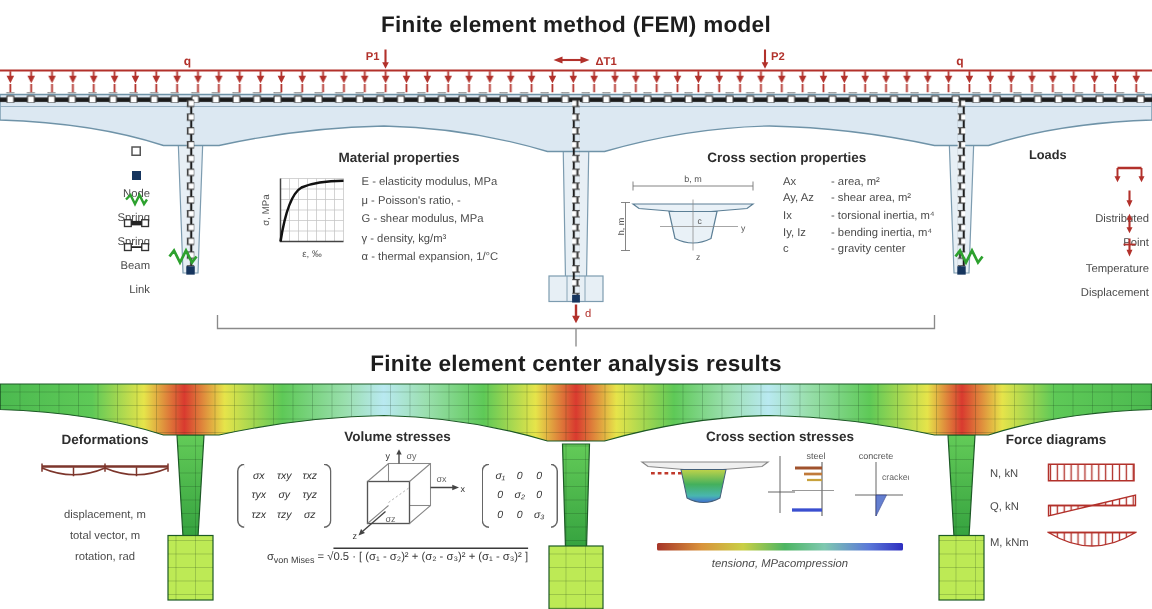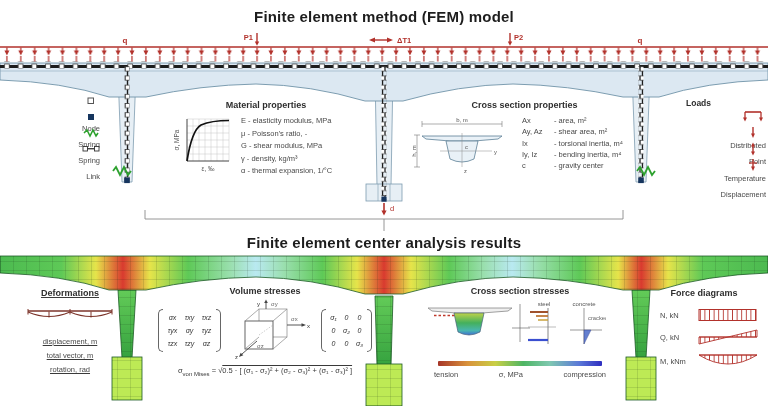--- a/index.html
+++ b/index.html
@@ -7,38 +7,38 @@
          font-family:"Liberation Sans","DejaVu Sans",sans-serif;color:#3a3a3a;}
   .abs{position:absolute;}
   .big-title{width:768px;text-align:center;font-weight:bold;font-size:15px;color:#1d1d1d;letter-spacing:.2px;}
   .sec-title{font-weight:bold;font-size:9px;color:#2e2e2e;text-align:center;}
   .t75{font-size:7.5px;color:#4a4a4a;}
   .leg-row{display:flex;align-items:flex-end;gap:18px;height:16px;flex-direction:column;}
   .leg-row svg{flex:0 0 auto;}
   .prop-rows{font-size:7.5px;color:#4a4a4a;line-height:12.6px;}
   .cs-row{display:flex;line-height:11.3px;font-size:7.5px;color:#4a4a4a;align-items:flex-end;}
   .cs-row .sym{width:32px;flex:0 0 auto;}
-  .center{text-align:center;text-decoration:underline;}
+  .center{text-align:center;}
   .mat{display:flex;align-items:stretch;}
   .paren{width:4px;}
   .paren.l{border-left:1px solid #666;border-top:1px solid #666;border-bottom:1px solid #666;
            border-top-left-radius:7px;border-bottom-left-radius:7px;}
   .paren.r{border-right:1px solid #666;border-top:1px solid #666;border-bottom:1px solid #666;
            border-top-right-radius:7px;border-bottom-right-radius:7px;}
   .mgrid{display:grid;grid-auto-rows:13px;align-items:center;justify-items:center;
          font-size:7px;font-style:italic;color:#333;padding:2px 1px;}
   .mgrid.wide{grid-template-columns:17px 17px 17px;}
   .mgrid.narrow{grid-template-columns:13px 13px 13px;}
   .vs-row{display:flex;justify-content:center;align-items:center;gap:8px;margin-top:3px;}
   .formula{font-size:7.5px;color:#3a3a3a;text-align:center;margin-top:5px;}
   .formula sub{font-size:6px;}
   .formula .ovl{text-decoration:overline;}
   .grad-bar{height:5px;border-radius:1px;
     background:linear-gradient(to right,#a63528,#d9923b 18%,#c9cf45 35%,#4db563 52%,#7fc8b0 68%,#5b79d8 86%,#2e2ec0);}
-  .scale-row{display:flex;justify-content:space-between;font-size:7.5px;color:#4a4a4a;margin-top:4px;}
+  .scale-row{display:flex;justify-content:center;font-size:7.5px;color:#4a4a4a;margin-top:4px;font-style:italic;}
   .force-row{display:flex;align-items:center;gap:6px;margin-bottom:5px;}
   .force-row .lbl{width:32px;font-size:7.5px;color:#4a4a4a;flex:0 0 auto;}
 </style>
 </head>
 <body>
 
 <div class="stage">
 
   <svg class="abs" style="left:0;top:0" width="768" height="406" viewBox="0 0 768 406">
     <defs>
@@ -207,20 +207,28 @@
     <div class="leg-row">
       <svg width="18" height="10">
           <path d="M2,5 L5,2 8,8 11,2 14,8 16,5" stroke="#2da12e" stroke-width="1.6" fill="none"></path>
         </svg>
       <span class="t75">Spring</span>
     </div>
     <div class="leg-row">
       <svg width="18" height="10">
         <rect x="1" y="2.5" width="4.5" height="4.5" fill="#fff" stroke="#333" stroke-width="0.9"></rect>
         <rect x="12.5" y="2.5" width="4.5" height="4.5" fill="#fff" stroke="#333" stroke-width="0.9"></rect>
+        <line x1="5.5" y1="4.75" x2="12.5" y2="4.75" stroke="#222" stroke-width="3"></line>
+      </svg>
+      <span class="t75">Beam</span>
+    </div>
+    <div class="leg-row">
+      <svg width="18" height="10">
+        <rect x="1" y="2.5" width="4.5" height="4.5" fill="#fff" stroke="#333" stroke-width="0.9"></rect>
+        <rect x="12.5" y="2.5" width="4.5" height="4.5" fill="#fff" stroke="#333" stroke-width="0.9"></rect>
         <line x1="5.5" y1="4.75" x2="12.5" y2="4.75" stroke="#222" stroke-width="1.2"></line>
       </svg>
       <span class="t75">Link</span>
     </div>
   </div>
 
   <div class="abs" style="left:171px;top:100px;width:190px">
     <div class="sec-title">Material properties</div>
     <div style="display:flex;gap:8px;margin-top:5px;align-items:flex-start;">
       <svg width="62" height="58">

